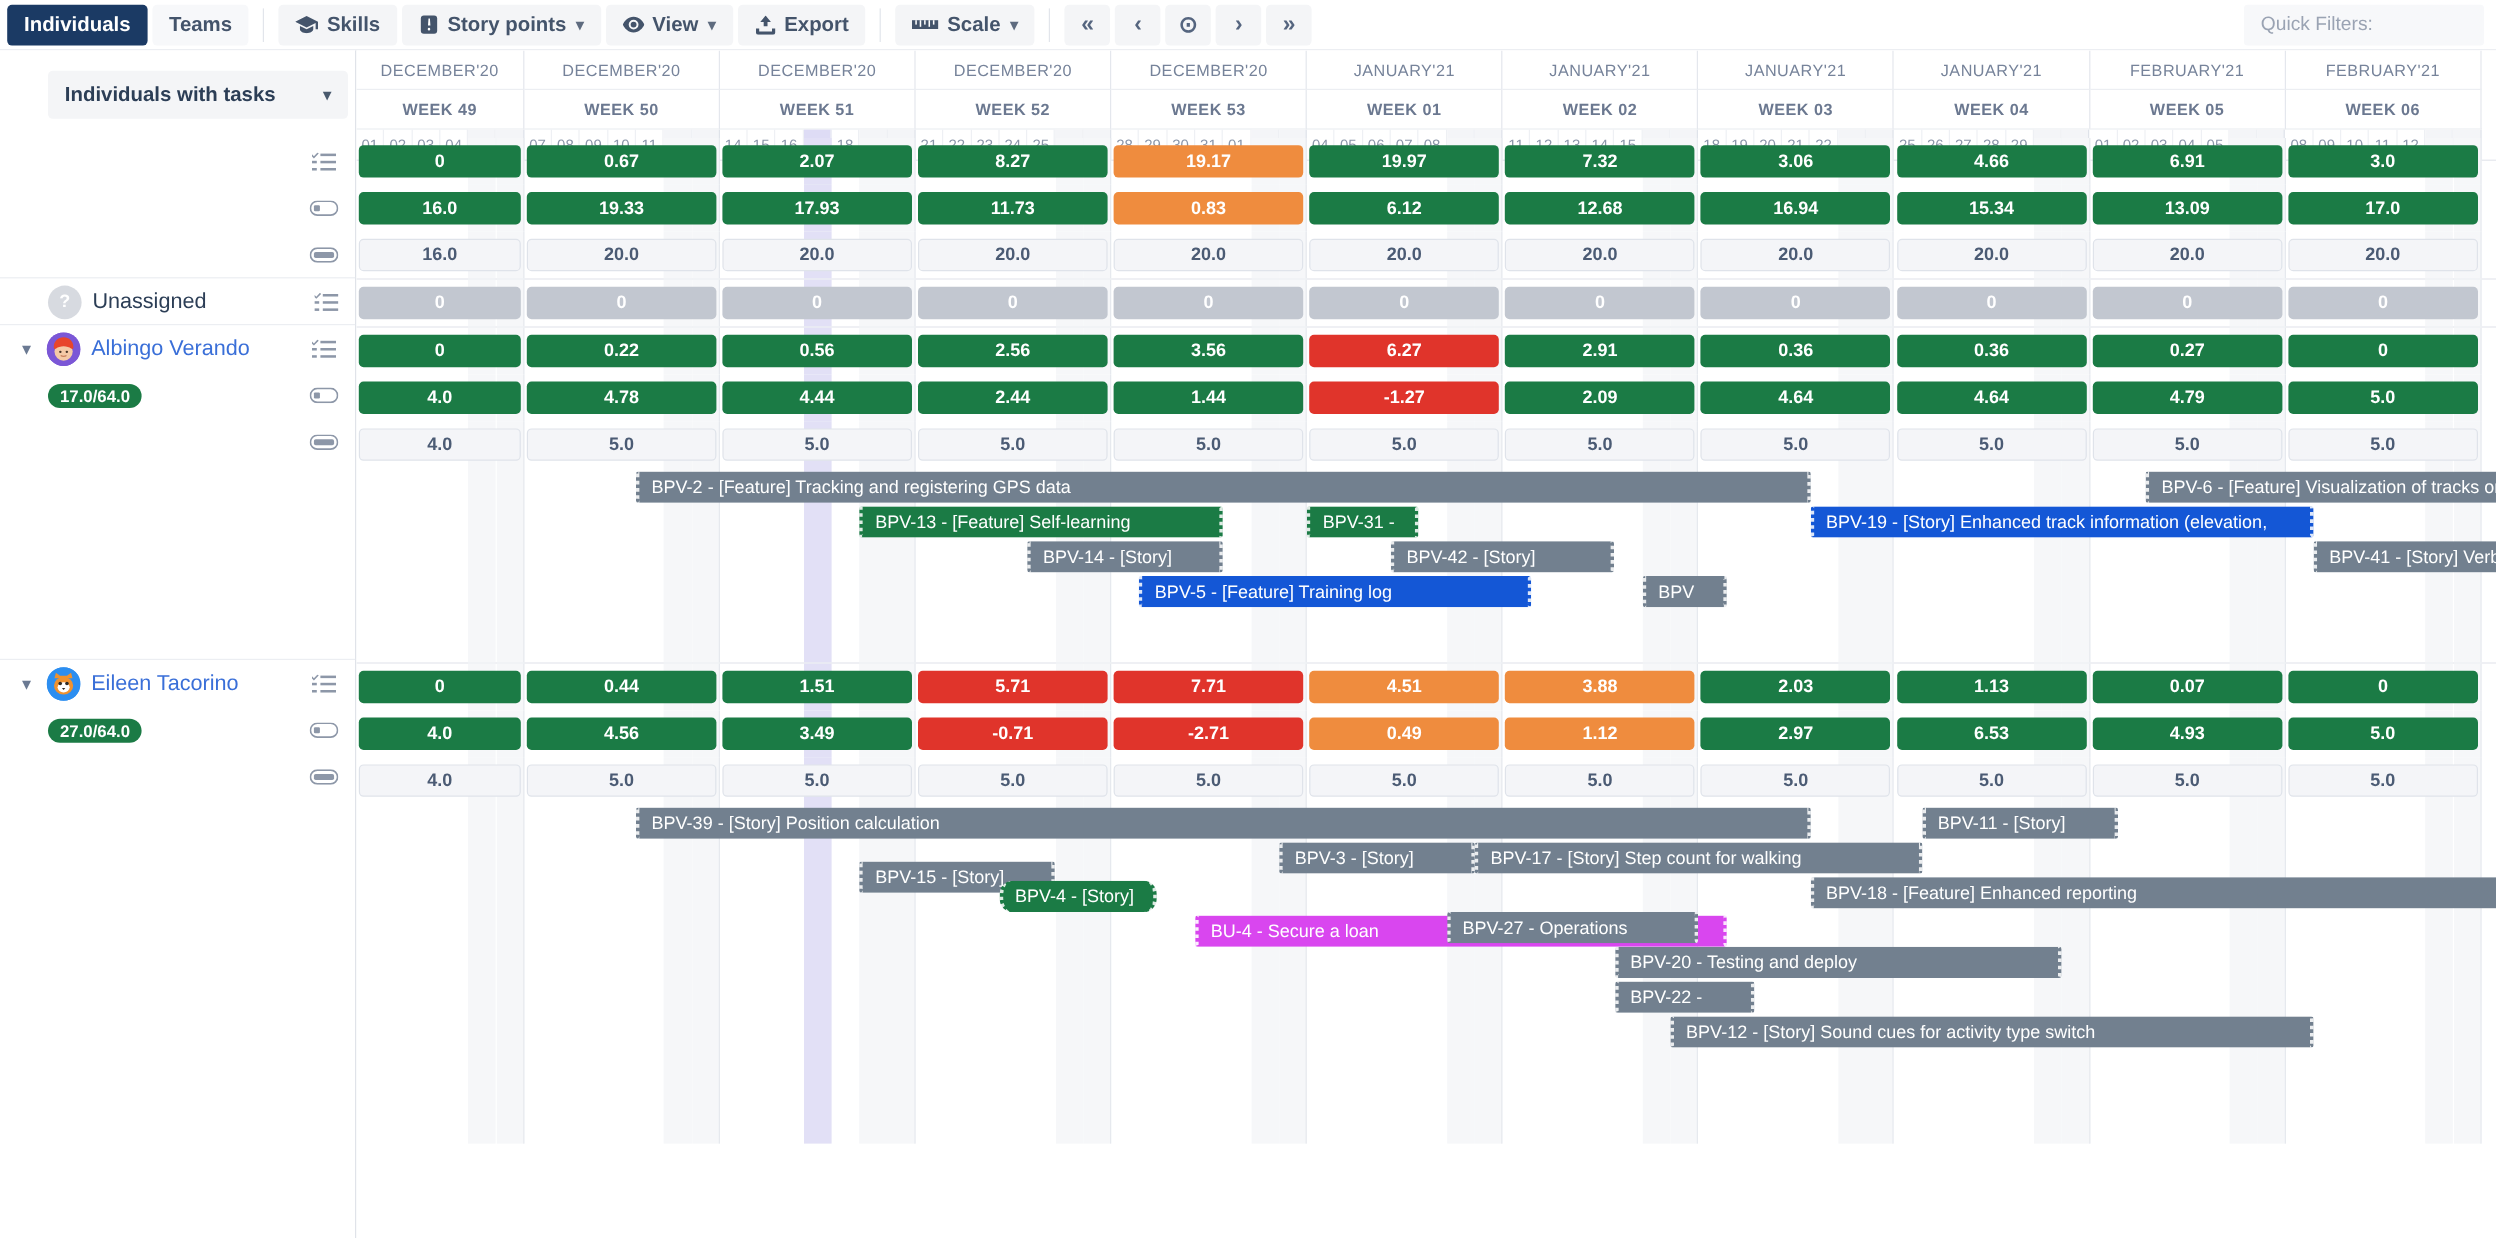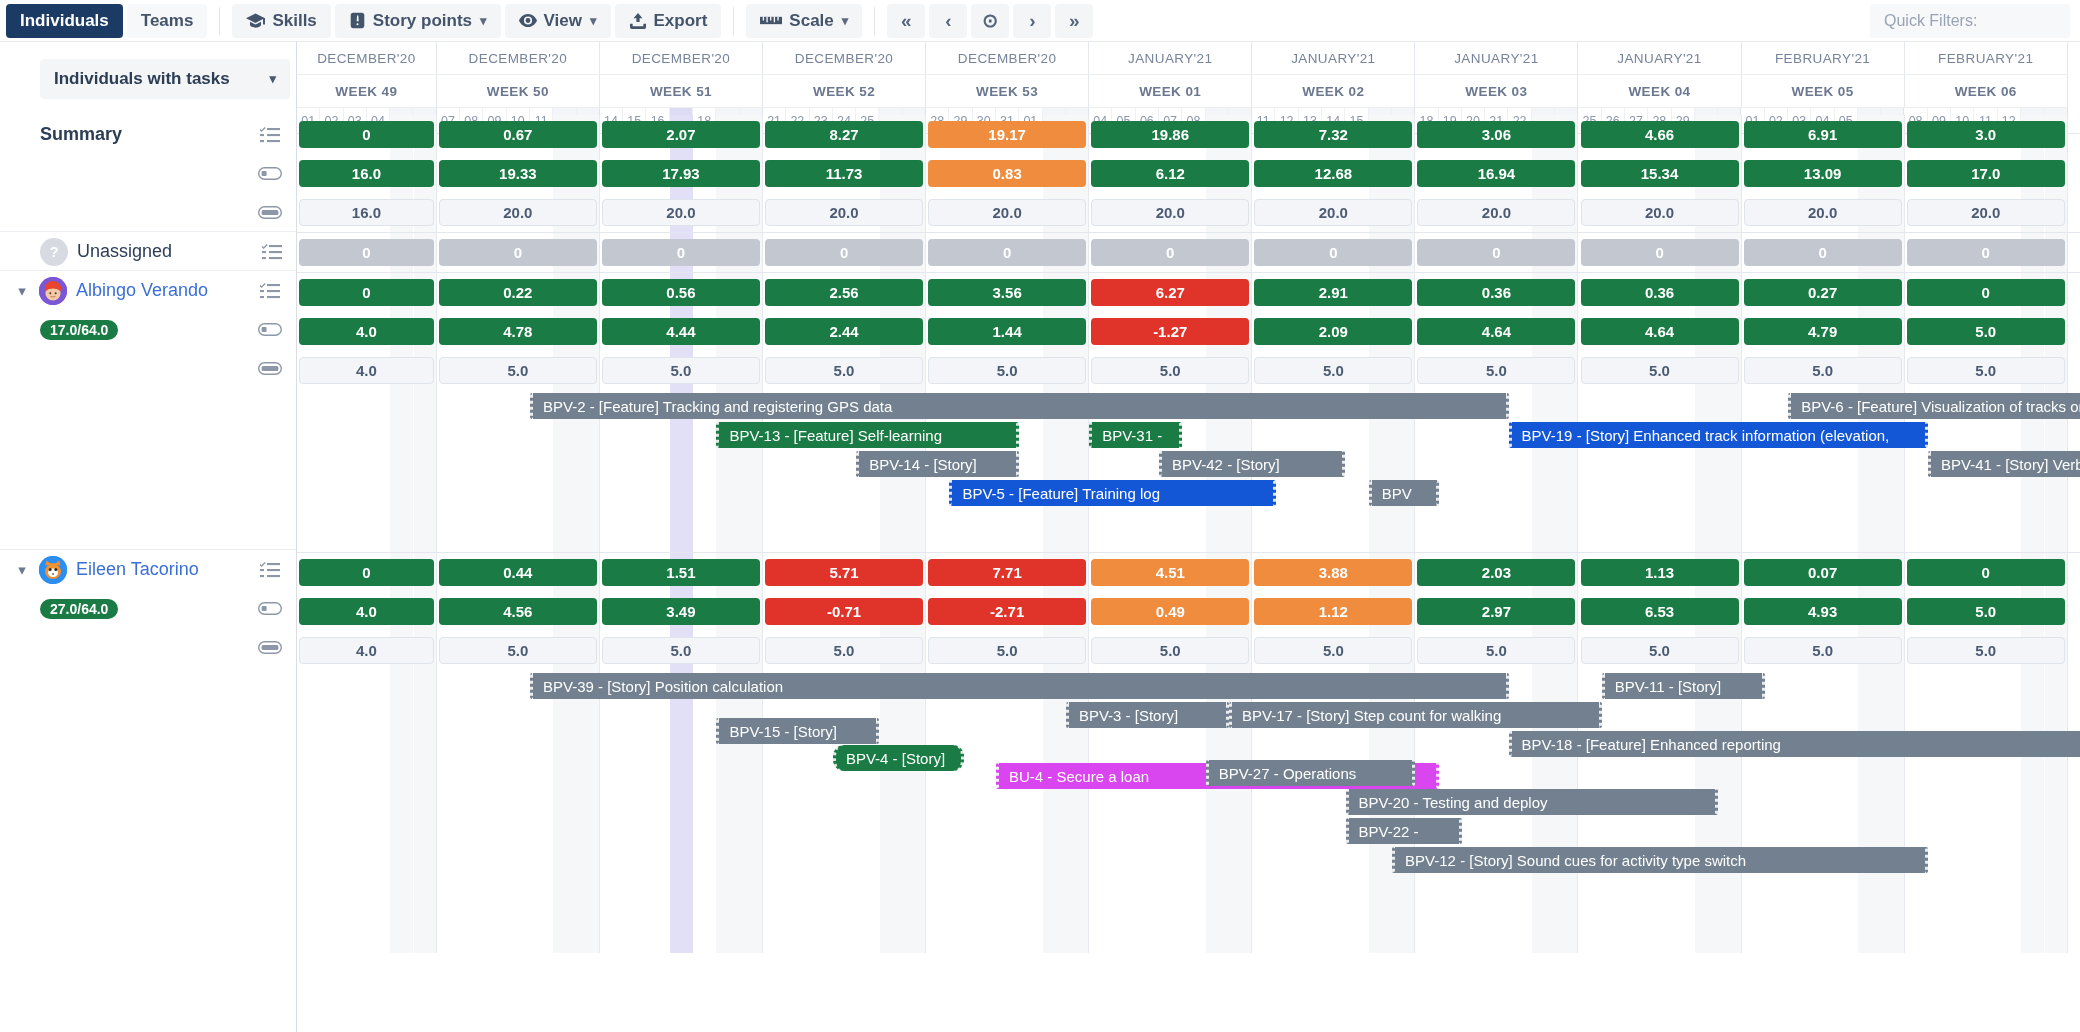--- a/index.html
+++ b/index.html
@@ -264,23 +264,20 @@
 
   <div id="leftpane">
     <div id="grouping-wrap">
       <div id="grouping">
         <span>Individuals with tasks</span>
         <span class="caret">▾</span>
       </div>
     </div>
 
     <div class="lrow" style="height:117px">
-      <div class="lrow-head" style="height:39px">
-        <span class="plain-name">Summary</span>
-      </div>
       <div class="row-icons">
         <span class="ricon">
           <svg width="20" height="16" viewBox="0 0 20 16">
               <g fill="#8d97a8">
                 <rect x="7" y="1" width="13" height="2.1"></rect>
                 <rect x="7" y="7" width="13" height="2.1"></rect>
                 <rect x="7" y="13" width="13" height="2.1"></rect>
                 <path d="M0 1.6l1.6 1.6L4.6 0 5.6 1 1.6 5 0 3.4z"></path>
                 <rect x="0" y="7" width="4" height="2.1"></rect>
                 <rect x="0" y="13" width="4" height="2.1"></rect>
@@ -603,21 +600,21 @@
               <div class="gcol" style="left: 1677.6px; width: 23.3px;"></div>
               <div class="gcol" style="left: 1700.9px; width: 23.3px;"></div>
               <div class="gcol we" style="left: 1724.2px; width: 23.3px;"></div>
               <div class="gcol we wsep" style="left: 1747.5px; width: 23.3px;"></div>
             </div>
             <div class="cell green" style="left: 2px; width: 134.8px;">0</div>
             <div class="cell green" style="left: 141.8px; width: 158.1px;">0.67</div>
             <div class="cell green" style="left: 304.9px; width: 158.1px;">2.07</div>
             <div class="cell green" style="left: 468px; width: 158.1px;">8.27</div>
             <div class="cell orange" style="left: 631.1px; width: 158.1px;">19.17</div>
-            <div class="cell green" style="left: 794.2px; width: 158.1px;">19.86</div>
+            <div class="cell green" style="left: 794.2px; width: 158.1px;">19.97</div>
             <div class="cell green" style="left: 957.3px; width: 158.1px;">7.32</div>
             <div class="cell green" style="left: 1120.4px; width: 158.1px;">3.06</div>
             <div class="cell green" style="left: 1283.5px; width: 158.1px;">4.66</div>
             <div class="cell green" style="left: 1446.6px; width: 158.1px;">6.91</div>
             <div class="cell green" style="left: 1609.7px; width: 158.1px;">3.0</div>
           </div>
           <div class="vrow" style="width: 1770.8px;">
             <div class="gridbg" style="width: 1770.8px; height: 39px;">
               <div class="gcol" style="left: 0px; width: 23.3px;"></div>
               <div class="gcol" style="left: 23.3px; width: 23.3px;"></div>
@@ -1609,21 +1606,21 @@
               <div class="gcol" style="left: 1677.6px; width: 23.3px;"></div>
               <div class="gcol" style="left: 1700.9px; width: 23.3px;"></div>
               <div class="gcol we" style="left: 1724.2px; width: 23.3px;"></div>
               <div class="gcol we wsep" style="left: 1747.5px; width: 23.3px;"></div>
             </div>
             <div class="bar grey" style="left: 233px; width: 978.6px; top: 3px;">BPV-39 - [Story] Position calculation</div>
             <div class="bar grey" style="left: 1304.8px; width: 163.1px; top: 3px;">BPV-11 - [Story]</div>
             <div class="bar grey" style="left: 419.4px; width: 163.1px; top: 48px;">BPV-15 - [Story]</div>
             <div class="bar grey" style="left: 768.9px; width: 163.1px; top: 32px;">BPV-3 - [Story]</div>
             <div class="bar grey" style="left: 932px; width: 372.8px; top: 32px;">BPV-17 - [Story] Step count for walking</div>
-            <div class="bar green" style="left: 535.9px; width: 131px; top: 75px; border-radius: 11px;">BPV-4 - [Story]</div>
+            <div class="bar green" style="left: 535.9px; width: 131px; top: 64px; border-radius: 11px;">BPV-4 - [Story]</div>
             <div class="bar pale" style="left: 699px; width: 442.7px; top: 61px;">BU-4 - Secure a loan</div>
             <div class="bar grey" style="left: 1211.6px; width: 1095.1px; top: 61px;">BPV-18 - [Feature] Enhanced reporting</div>
             <div class="bar grey" style="left: 908.7px; width: 209.7px; top: 90px;">BPV-27 - Operations</div>
             <div class="bar grey" style="left: 1048.5px; width: 372.8px; top: 119px;">BPV-20 - Testing and deploy</div>
             <div class="bar grey" style="left: 1048.5px; width: 116.5px; top: 148px;">BPV-22 -</div>
             <div class="bar grey" style="left: 1095.1px; width: 535.9px; top: 177px;">BPV-12 - [Story] Sound cues for activity type switch</div>
           </div>
         </div>
       </div>
   </div>

